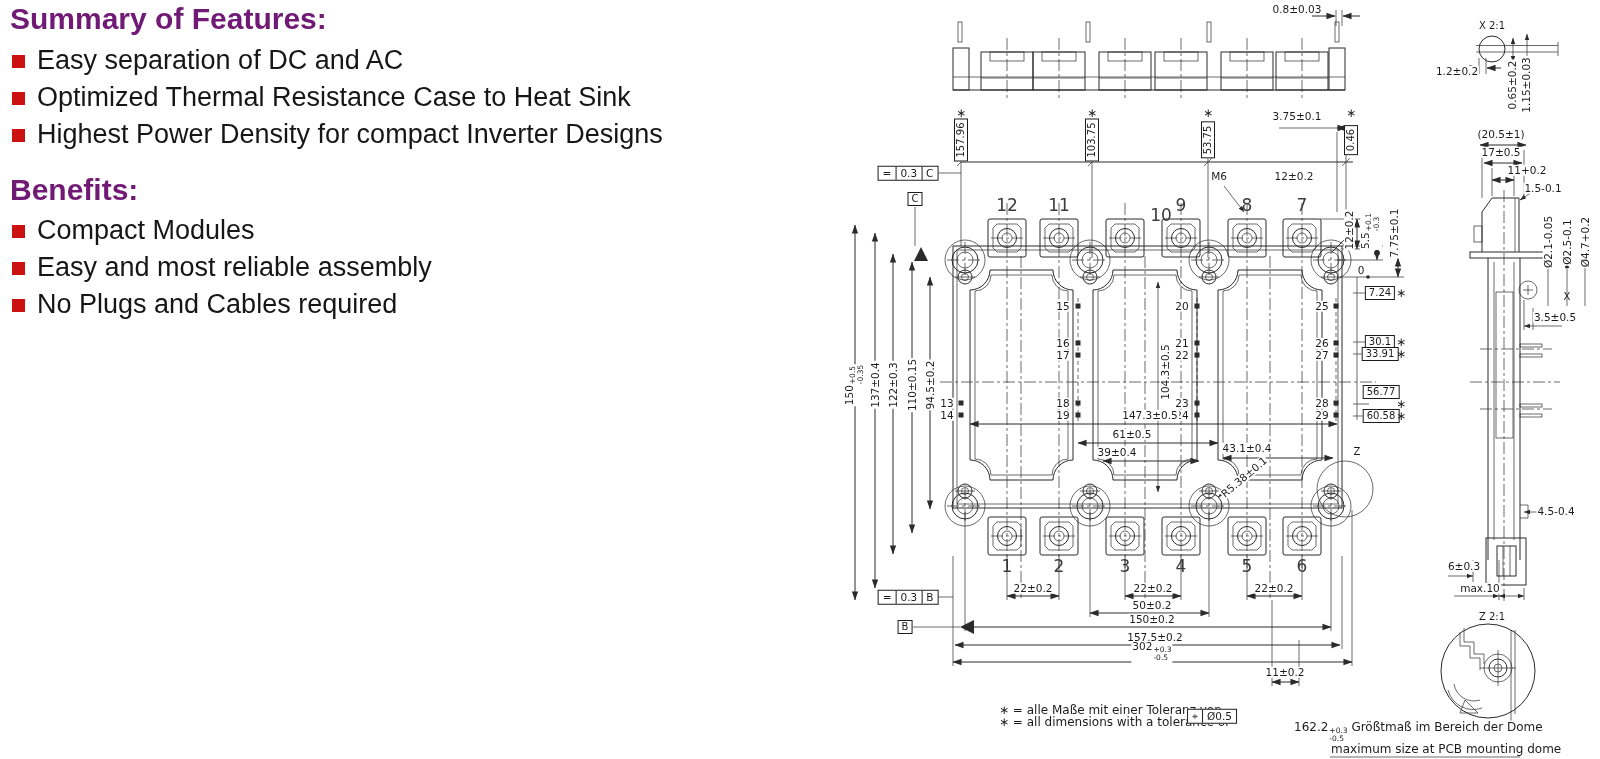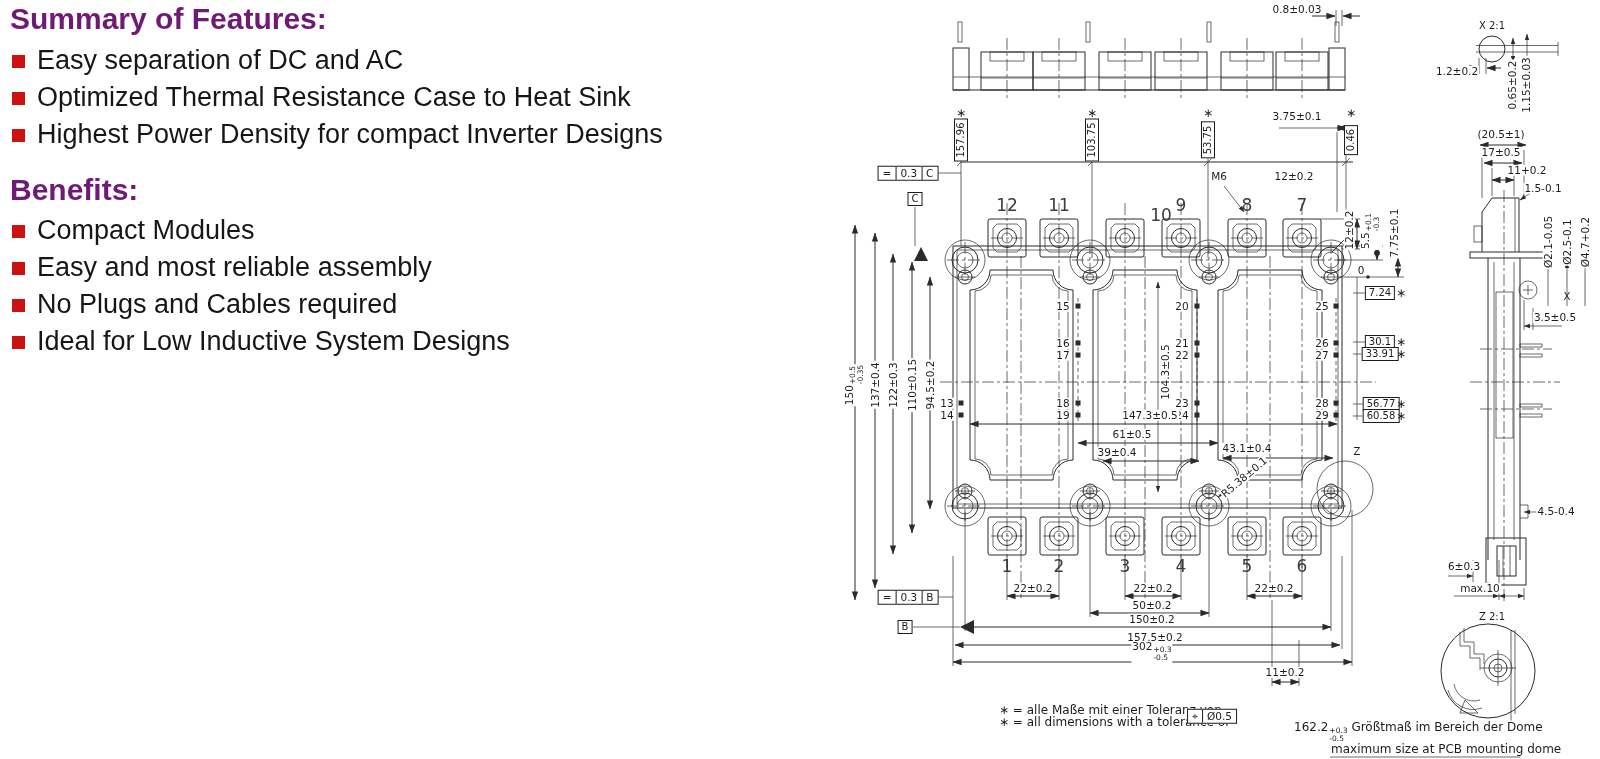--- a/index.html
+++ b/index.html
@@ -60,24 +60,20 @@
         <span class="bullet"></span>
         <span>Compact Modules</span>
       </li>
       <li>
         <span class="bullet"></span>
         <span>Easy and most reliable assembly</span>
       </li>
       <li>
         <span class="bullet"></span>
         <span>No Plugs and Cables required</span>
-      </li>
-      <li>
-        <span class="bullet"></span>
-        <span>Ideal for Low Inductive System Designs</span>
       </li>
     </ul>
 </section>
 
 <section class="drawing">
 <svg width="780" height="759" viewBox="0 0 780 759">
   <defs>
     <marker id="ar" viewBox="0 0 10 10" refX="9.5" refY="5" markerWidth="9" markerHeight="9" orient="auto-start-reverse">
       <path d="M0 1.5 L10 5 L0 8.5 Z" class="fill"></path>
     </marker>
@@ -456,21 +452,21 @@
           <span>-0.3</span>
         </span></div>
       <div class="dlabel dim" style="left: 574px; top: 233px; transform: translate(-50%, -50%) rotate(-90deg);">7.75±0.1</div>
       <div class="dlabel pin" style="left: 541px; top: 270px;">0</div>
       <div class="dlabel box" style="left: 560px; top: 293px;">7.24</div>
       <div class="dlabel star" style="left: 581px; top: 293px;">∗</div>
       <div class="dlabel box" style="left: 560px; top: 342px;">30.1</div>
       <div class="dlabel star" style="left: 581px; top: 342px;">∗</div>
       <div class="dlabel box" style="left: 560px; top: 354px;">33.91</div>
       <div class="dlabel star" style="left: 581px; top: 354px;">∗</div>
-      <div class="dlabel box" style="left: 561px; top: 392px; margin-top: 12px;">56.77</div>
+      <div class="dlabel box" style="left: 561px; top: 392px;">56.77</div>
       <div class="dlabel star" style="left: 581px; top: 404px;">∗</div>
       <div class="dlabel box" style="left: 561px; top: 416px;">60.58</div>
       <div class="dlabel star" style="left: 581px; top: 416px;">∗</div>
       <div class="dlabel num" style="left: 187px; top: 566px;">1</div>
       <div class="dlabel num" style="left: 239px; top: 566px;">2</div>
       <div class="dlabel num" style="left: 305px; top: 566px;">3</div>
       <div class="dlabel num" style="left: 361px; top: 566px;">4</div>
       <div class="dlabel num" style="left: 427px; top: 566px;">5</div>
       <div class="dlabel num" style="left: 482px; top: 566px;">6</div>
       <div class="dlabel dim" style="left: 213px; top: 588px;">22±0.2</div>

